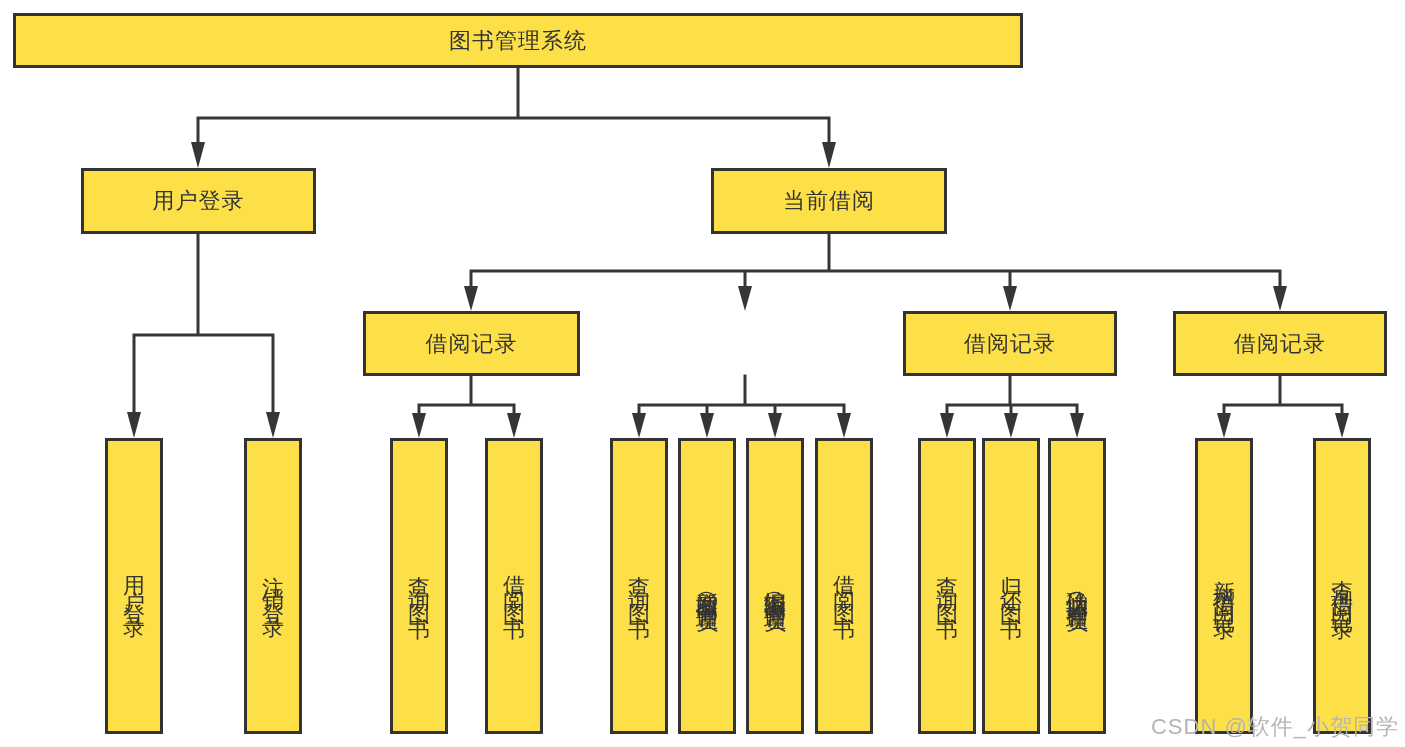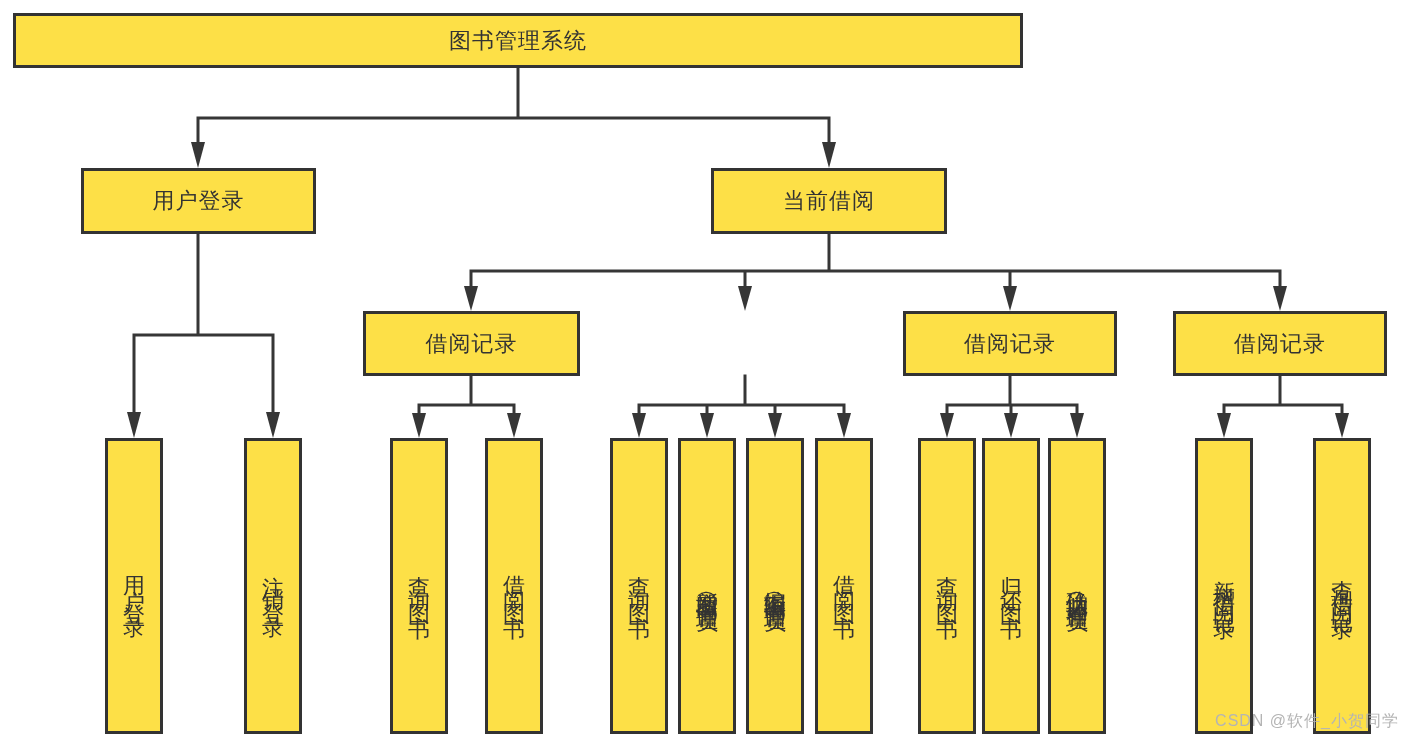--- a/index.html
+++ b/index.html
@@ -50,23 +50,23 @@
   .n-borrowing{left:633px;width:224px;}
   .n-current{left:903px;width:214px;}
   .n-records{left:1173px;width:214px;}
   .leaf{top:438px;width:58px;height:296px;}
   .lf-1{left:105px;} .lf-2{left:244px;}
   .lf-3{left:390px;} .lf-4{left:485px;}
   .lf-5{left:610px;} .lf-6{left:678px;} .lf-7{left:746px;} .lf-8{left:815px;}
   .lf-9{left:918px;} .lf-10{left:982px;} .lf-11{left:1048px;}
   .lf-12{left:1195px;} .lf-13{left:1313px;}
   .watermark{
-    position:absolute;right:6px;bottom:15px;
+    position:absolute;right:6px;bottom:5px;
     color:var(--wm);
-    font-size:16px;letter-spacing:1px;
+    font-size:22px;letter-spacing:1px;
     z-index:3;white-space:nowrap;
   }
 </style>
 </head>
 <body>
 
 <div class="stage">
 
   <svg class="connectors" width="1405" height="747" viewBox="0 0 1405 747">
     <g>

